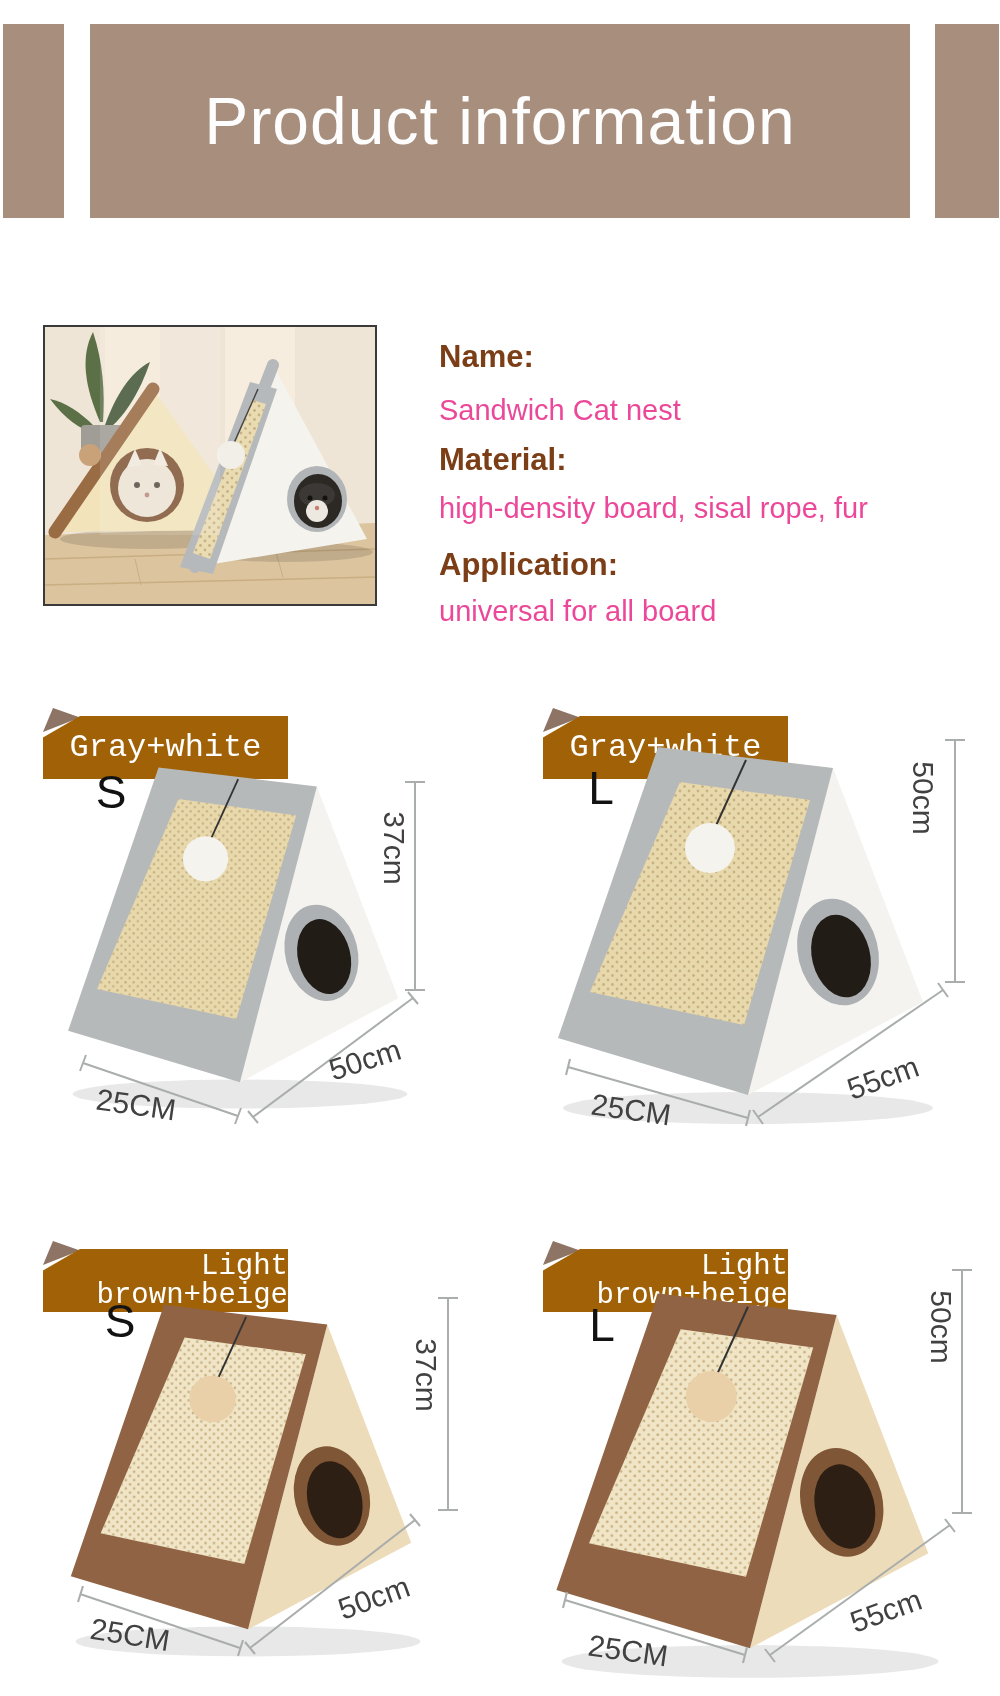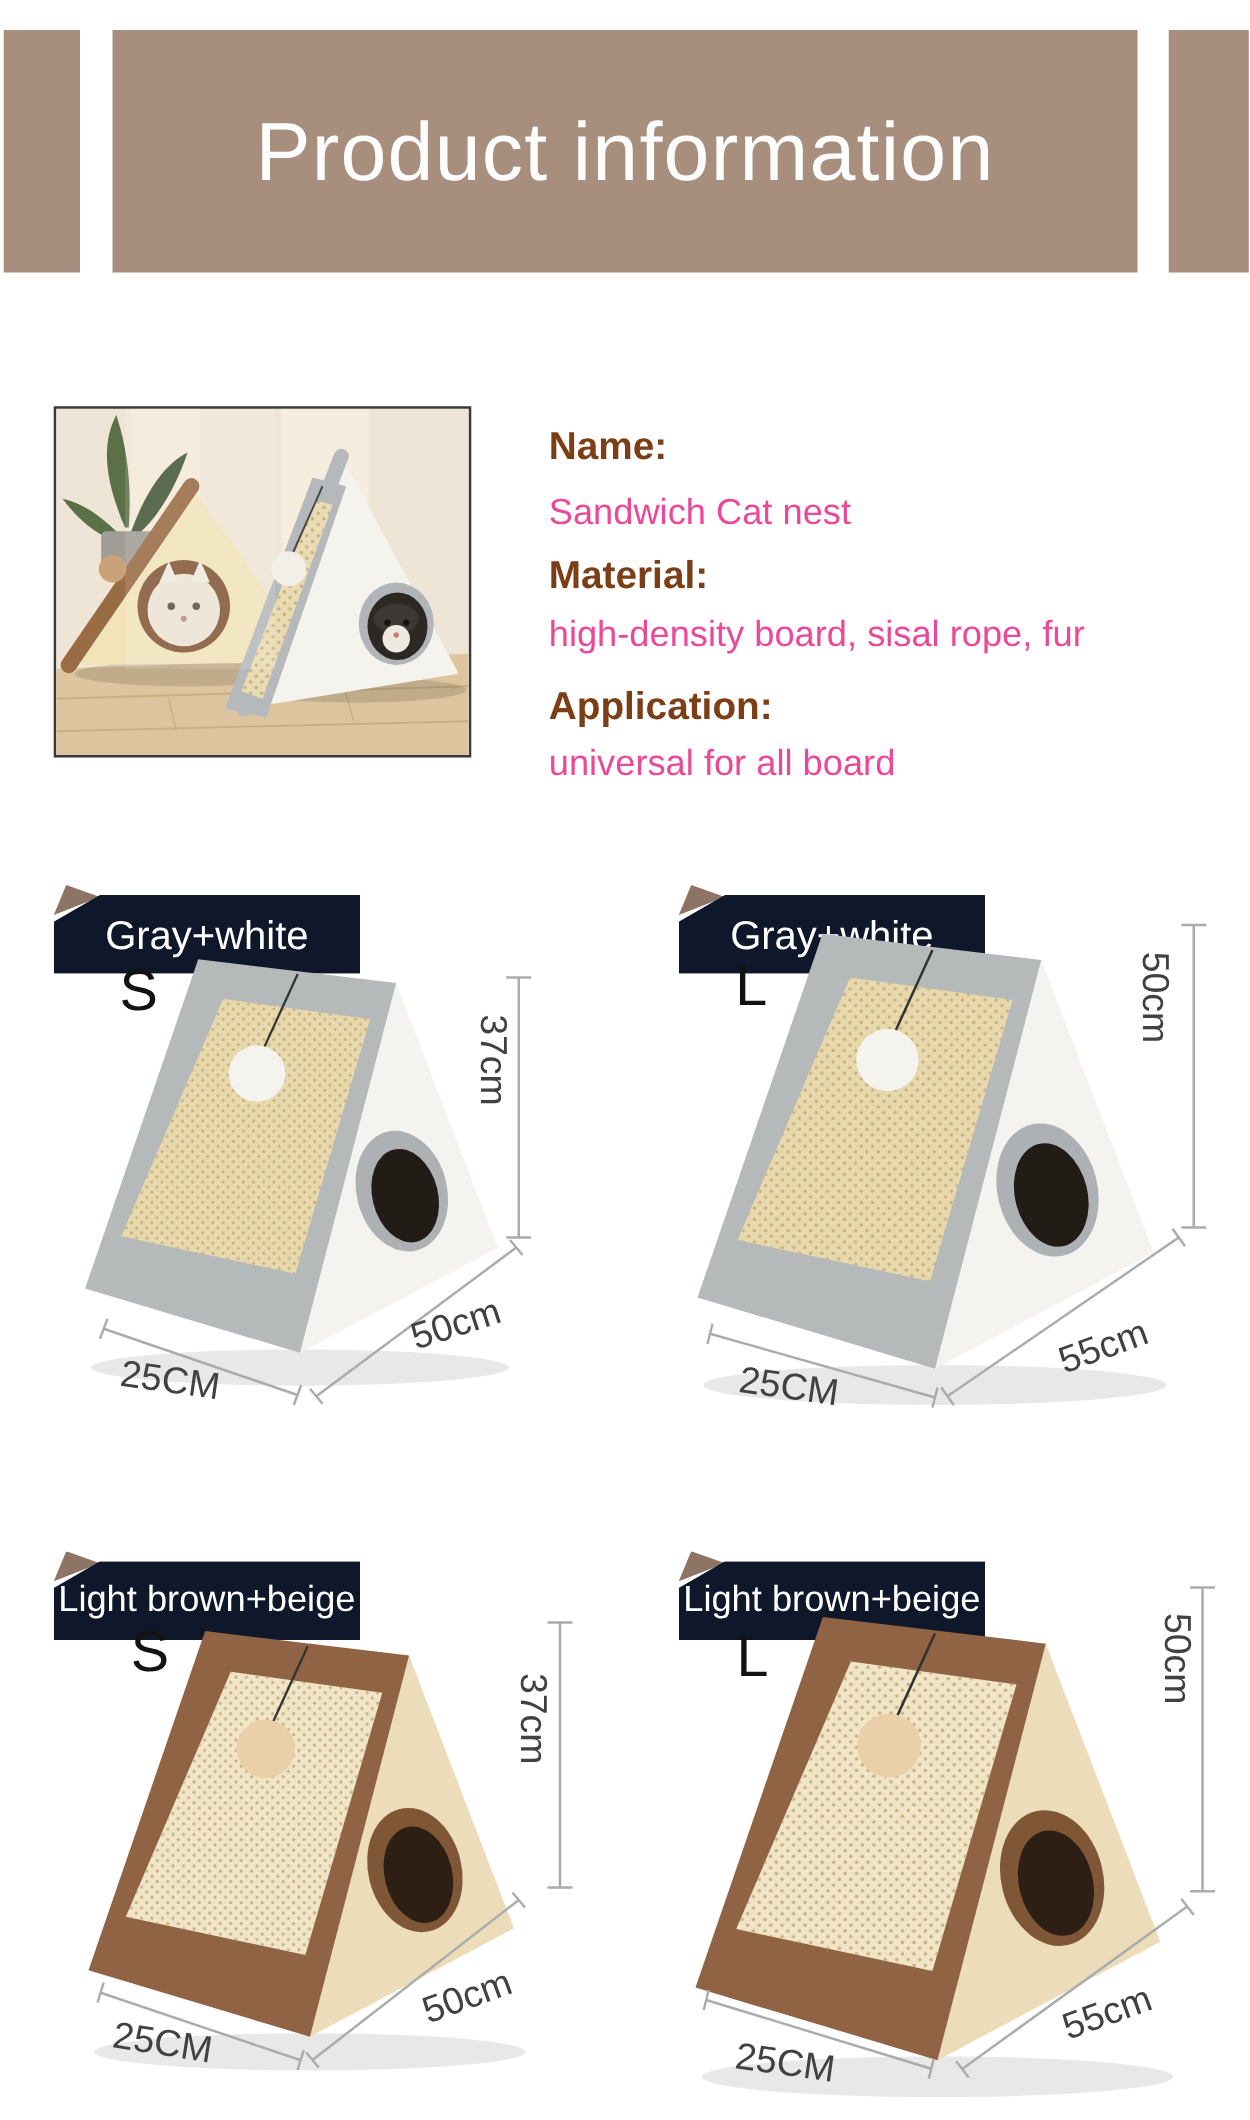--- a/index.html
+++ b/index.html
@@ -19,23 +19,23 @@
          background:#efe5d6;}
   .photo svg{display:block;}
 
   
   .info-line{position:absolute;left:408px;white-space:nowrap;line-height:1;margin-left:31px;}
   .info-label{font-size:31px;font-weight:700;color:#7b3e16;}
   .info-value{font-size:29px;color:#ec4899;}
 
   
   .variant{position:absolute;width:500px;height:523px;}
-  .ribbon{position:absolute;left:43px;top:76px;width:245px;height:63px;background:#0f172a;
+  .ribbon{position:absolute;left:43px;top:76px;width:245px;height:63px;background:#a16207;
           clip-path:polygon(0 34%,37px 0,100% 0,100% 100%,0 100%);
-          display:flex;align-items:center;justify-content:center;}
+          display:flex;align-items:center;justify-content:center;font-family:Liberation Mono, monospace;}
   .ribbon span{color:#fff;line-height:1;}
   .ribbon.wide span{font-size:29px;text-align:right;}
   .ribbon.narrow span{font-size:32px;}
   .fold{position:absolute;left:43px;top:68px;width:37px;height:24px;background:#8d7464;
         clip-path:polygon(0 100%,27% 0,100% 40%);}
   .size-letter{position:absolute;transform:translate(-50%,-50%);font-size:46px;color:#121212;}
   .dims{position:absolute;left:0;top:0;}
   .dims line{stroke:#a9adac;stroke-width:2;}
   .dim-label{position:absolute;font-size:30px;color:#414141;white-space:nowrap;
              transform:translate(-50%,-50%) rotate(var(--r,0deg));}

